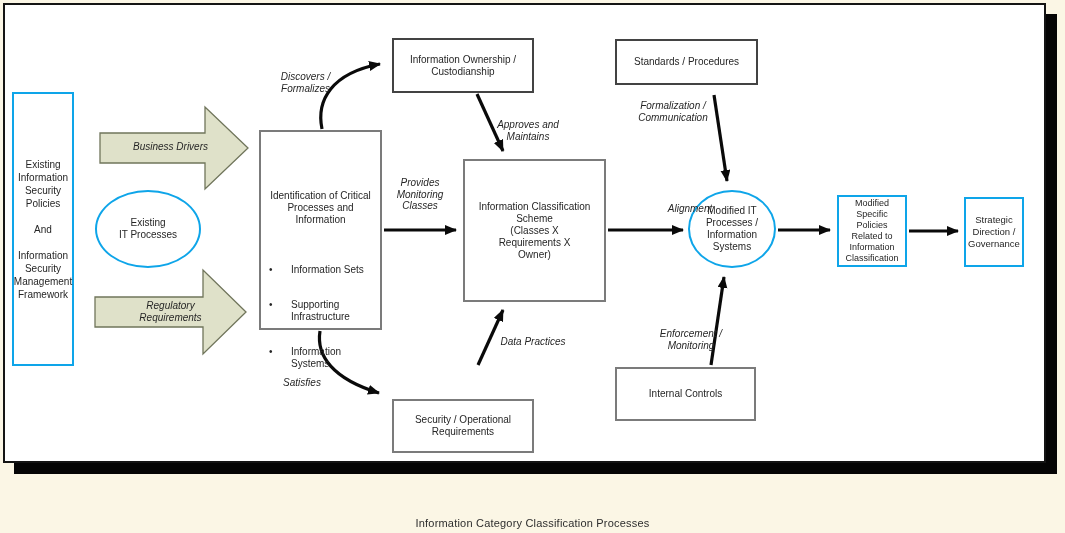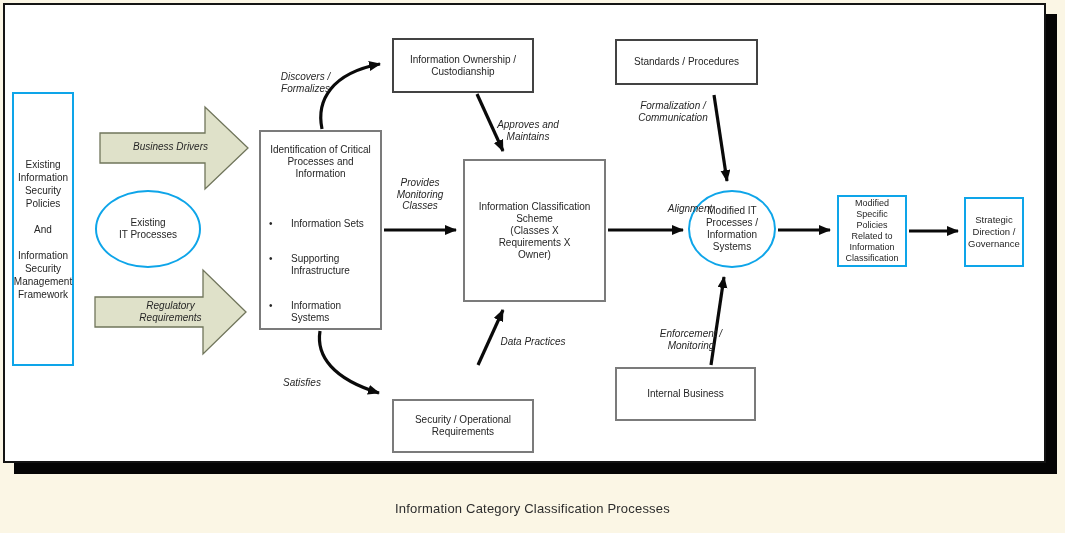--- a/index.html
+++ b/index.html
@@ -39,20 +39,21 @@
   .elabel{
     position:absolute;
     text-align:center;
     white-space:pre-line;
     font-size:10px;line-height:11.5px;
     color:#262626;
     font-style:italic;
   }
   .ident-box{
     display:block;
+    padding-top:46px;
   }
   .ident-title{
     width:112px;margin:0 auto;
     text-align:center;
     white-space:normal;
   }
   .bullets{margin-top:14px;padding-left:6px;}
   .bullet-item{
     display:flex;
     text-align:left;
@@ -61,23 +62,23 @@
   .bullet-item:before{
     content:"\2022";
     width:22px;
     flex:0 0 22px;
     text-align:left;
     padding-left:2px;
   }
   .bullet-text{width:84px;white-space:normal;}
   .caption{
     position:absolute;
-    left:0;top:501px;width:1065px;
+    left:0;top:517px;width:1065px;
     text-align:center;
-    font-size:13px;
+    font-size:11px;
     color:#2d2d2d;
     letter-spacing:0.2px;
   }
 </style>
 </head>
 <body>
 
 <div class="stage">
 
   <div class="panel"></div>
@@ -147,21 +148,21 @@
   <div class="node b-dark" style="left:615px;top:39px;width:143px;height:46px;">Standards / Procedures</div>
 
   <div class="node b-thin round" style="left:688px;top:190px;width:88px;height:78px;">Modified IT
 Processes /
 Information
 Systems</div>
 
   <div class="node b-gray" style="left:392px;top:367px;width:142px;height:54px;margin-top:32px;">Security / Operational
 Requirements</div>
 
-  <div class="node b-gray" style="left:615px;top:367px;width:141px;height:54px;">Internal Business</div>
+  <div class="node b-gray" style="left:615px;top:367px;width:141px;height:54px;">Internal Controls</div>
 
   <div class="node b-thin" style="left:837px;top:195px;width:70px;height:72px;font-size:9px;line-height:11px;">Modified
 Specific
 Policies
 Related to
 Information
 Classification</div>
 
   <div class="node b-thin" style="left:964px;top:197px;width:60px;height:70px;font-size:9.5px;">Strategic
 Direction /

